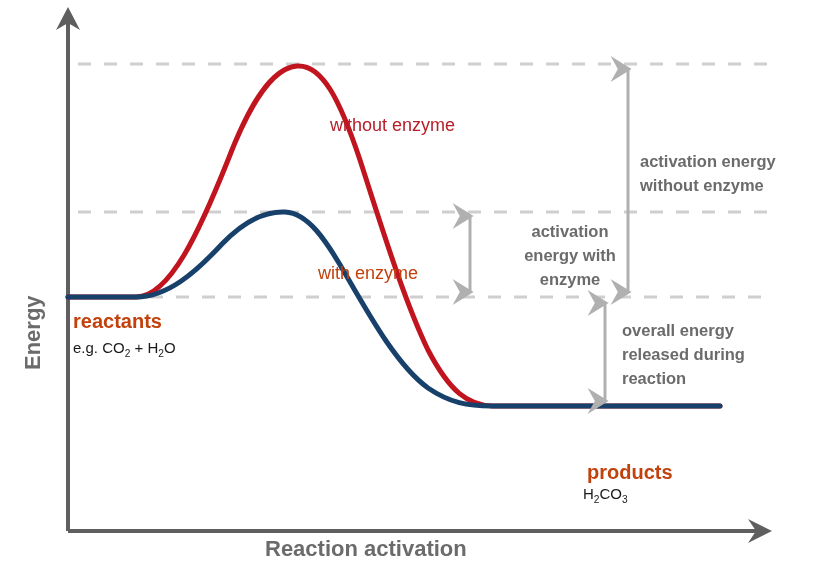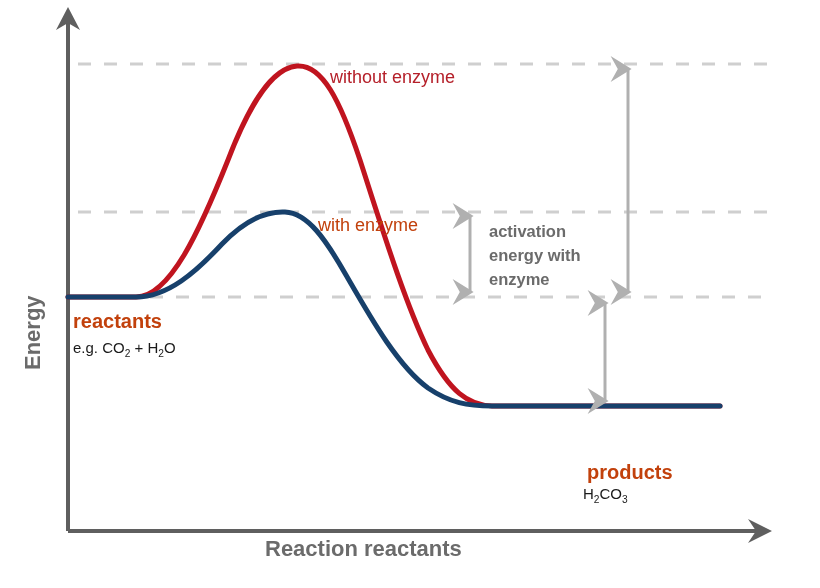--- a/index.html
+++ b/index.html
@@ -32,20 +32,21 @@
   .anno-gray {
     color: #6b6b6b;
     font-weight: bold;
     font-size: 16.5px;
     line-height: 24px;
     white-space: normal;
   }
   .curve-label {
     font-size: 18px;
     font-weight: normal;
+    margin-top: 48px;
   }
   .curve-label.red { color: #b5202a; }
   .curve-label.blue { color: #c2410c; }
   .state-title {
     font-size: 20px;
     font-weight: bold;
     color: #c2410c;
   }
   .state-formula {
     font-size: 15px;
@@ -129,21 +130,23 @@
   <div class="lbl state-title" style="left:73px; top:311px;">reactants</div>
   <div class="lbl state-formula" style="left:73px; top:340px;">
     <span>e.g. CO</span><sub>2</sub><span> + H</span><sub>2</sub><span>O</span>
   </div>
 
   <div class="lbl state-title" style="left:587px; top:414px;margin-top:48px;">products</div>
   <div class="lbl state-formula" style="left:583px; top:444px;margin-top:42px;">
     <span>H</span><sub>2</sub><span>CO</span><sub>3</sub>
   </div>
 
-  <div class="lbl anno-gray" style="left:489px; top:219px; width:118px;">activation energy with enzyme</div>
+  <div class="lbl anno-gray" style="left:511px; top:219px; width:118px;text-align:center;">activation energy with enzyme</div>
 
+  <div class="lbl anno-gray" style="left:640px; top:149px; width:160px;">activation energy without enzyme</div>
 
+  <div class="lbl anno-gray" style="left:622px; top:318px; width:168px;">overall energy released during reaction</div>
 
   <div class="lbl axis-title" id="y-axis-title" style="left:22px; top:370px;">Energy</div>
 
-  <div class="lbl axis-title" style="left:265px; top:538px;">Reaction reactants</div>
+  <div class="lbl axis-title" style="left:265px; top:538px;">Reaction activation</div>
 
 </div>
 
 </body></html>

